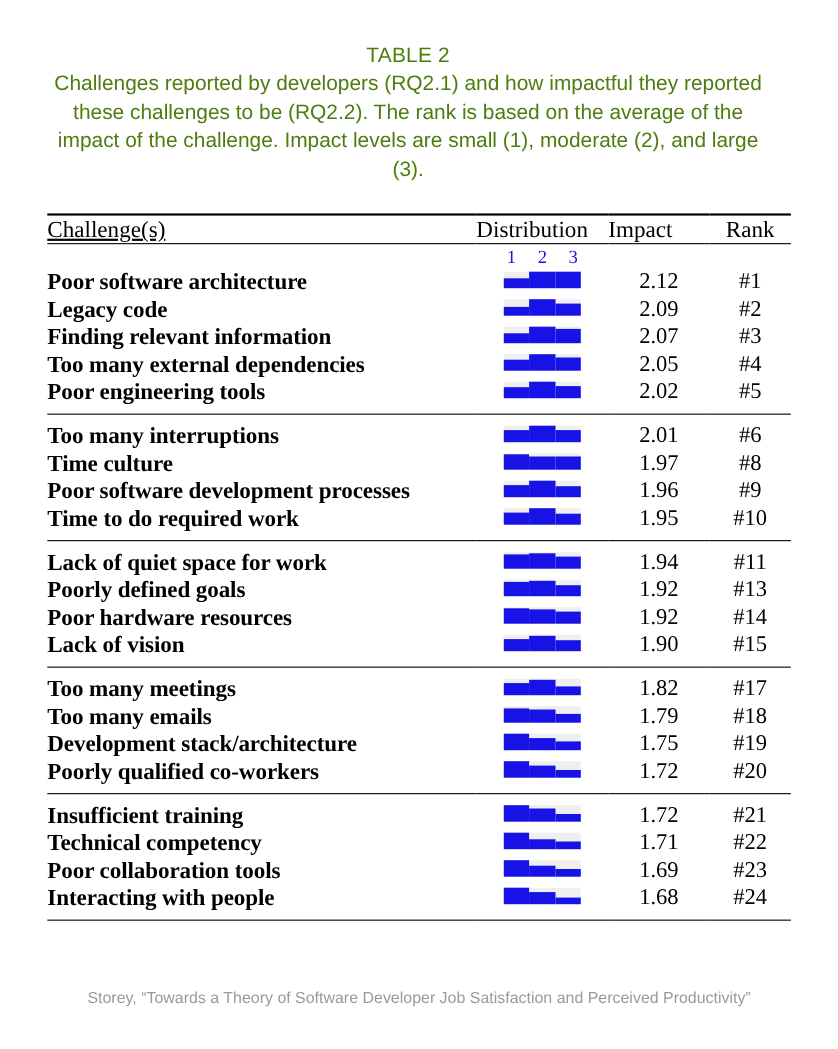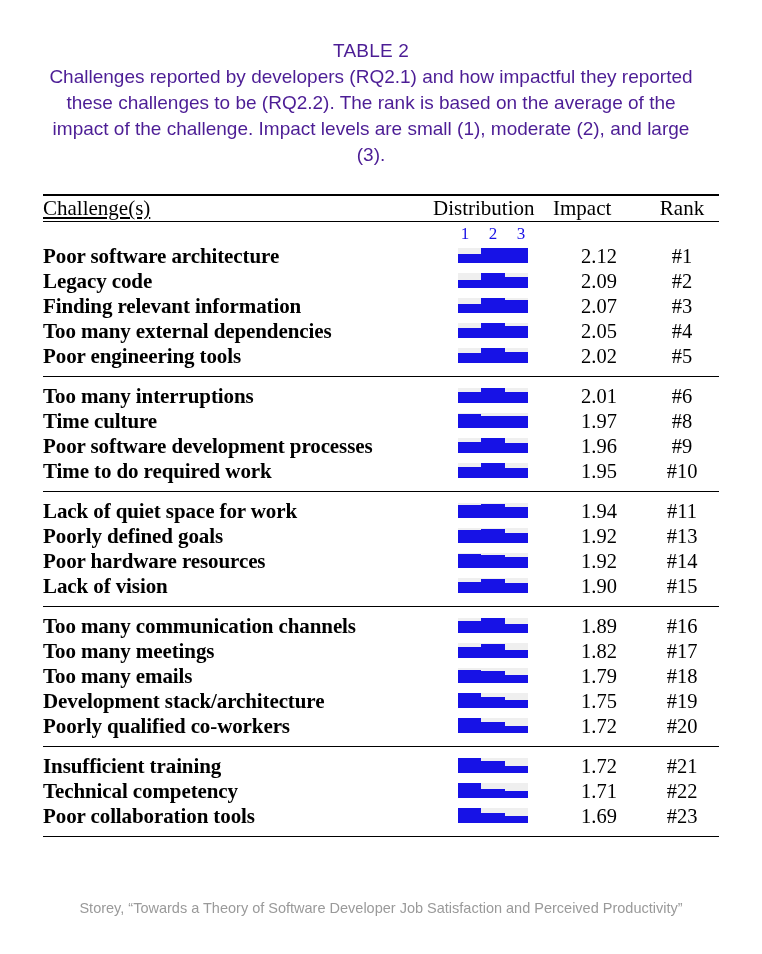--- a/index.html
+++ b/index.html
@@ -13,21 +13,21 @@
     font-family: "Liberation Serif", "DejaVu Serif", serif;
     overflow: hidden;
     position: relative;
   }
 
   
   .caption-block {
     padding: 38px 66px 0 46px;
     text-align: center;
     font-family: "Liberation Sans", "DejaVu Sans", sans-serif;
-    color: #4c1d95;
+    color: #4d7c0f;
   }
   .caption-title {
     font-size: 19px;
     line-height: 25px;
     letter-spacing: 0.2px;
   }
   .caption-body {
     font-size: 19px;
     line-height: 26px;
     margin-top: 1px;
@@ -312,30 +312,20 @@
         <tr class="spacer-above">
           <td colspan="4"></td>
         </tr>
         <tr class="group-sep">
           <td colspan="4"></td>
         </tr>
         <tr class="spacer-below">
           <td colspan="4"></td>
         </tr>
         <tr class="datarow">
-          <td class="challenge">Too many communication channels</td>
-          <td class="dist"><span class="spark">
-              <span class="bar" style="height:80%"></span>
-              <span class="bar" style="height:100%"></span>
-              <span class="bar" style="height:58%"></span>
-            </span></td>
-          <td class="impact">1.89</td>
-          <td class="rank">#16</td>
-        </tr>
-        <tr class="datarow">
           <td class="challenge">Too many meetings</td>
           <td class="dist"><span class="spark">
               <span class="bar" style="height:74%"></span>
               <span class="bar" style="height:96%"></span>
               <span class="bar" style="height:56%"></span>
             </span></td>
           <td class="impact">1.82</td>
           <td class="rank">#17</td>
         </tr>
         <tr class="datarow">
@@ -400,20 +390,30 @@
         <tr class="datarow">
           <td class="challenge">Poor collaboration tools</td>
           <td class="dist"><span class="spark">
               <span class="bar" style="height:100%"></span>
               <span class="bar" style="height:70%"></span>
               <span class="bar" style="height:44%"></span>
             </span></td>
           <td class="impact">1.69</td>
           <td class="rank">#23</td>
         </tr>
+        <tr class="datarow">
+          <td class="challenge">Interacting with people</td>
+          <td class="dist"><span class="spark">
+              <span class="bar" style="height:100%"></span>
+              <span class="bar" style="height:76%"></span>
+              <span class="bar" style="height:42%"></span>
+            </span></td>
+          <td class="impact">1.68</td>
+          <td class="rank">#24</td>
+        </tr>
         <tr class="spacer-above">
           <td colspan="4"></td>
         </tr>
         <tr class="rule-mid">
           <td colspan="4"></td>
         </tr>
       </tbody>
   </table>
 </div>
 

